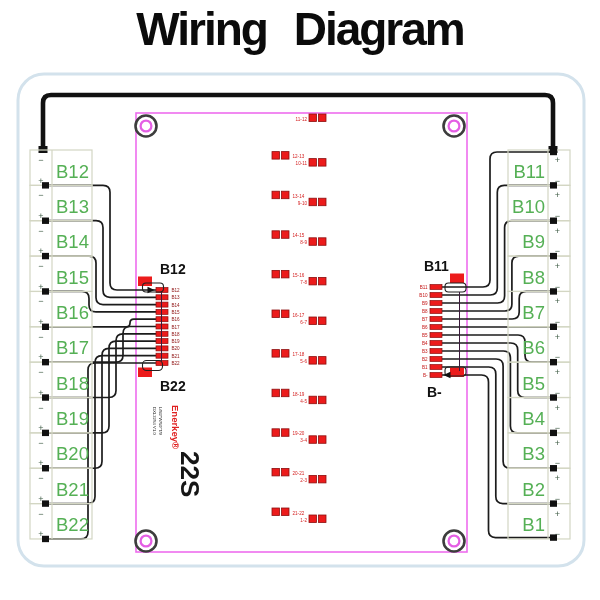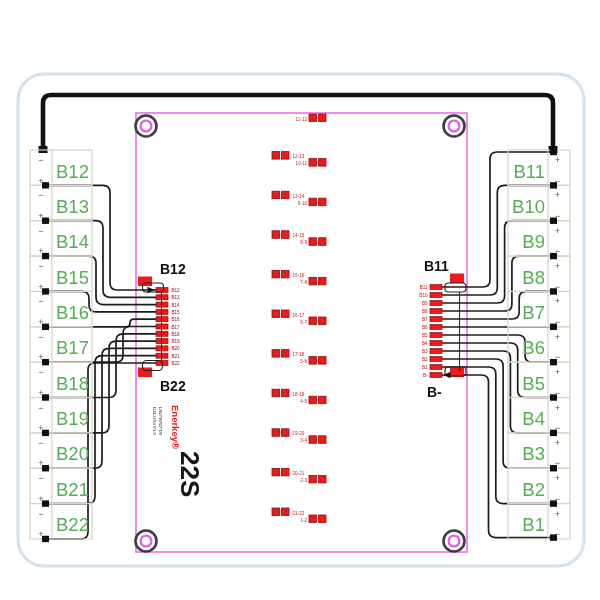--- a/index.html
+++ b/index.html
@@ -8,20 +8,21 @@
   h1.title{position:absolute;top:2px;left:0;width:600px;margin:0;text-align:center;
     font-size:46px;font-weight:700;color:#0b0b0b;letter-spacing:-2px;word-spacing:16px;
     font-family:"Liberation Sans",sans-serif;}
   svg{position:absolute;top:0;left:0;}
   text{font-family:"Liberation Sans",sans-serif;}
 </style>
 </head>
 <body>
 
 <div class="stage">
+  <h1 class="title">Wiring Diagram</h1>
 
   <svg id="diagram" width="600" height="600" viewBox="0 0 600 600">
 
     <rect x="18" y="74" width="566" height="492" rx="26" fill="#ffffff" stroke="#d3e2ec" stroke-width="3"></rect>
 
     <path d="M43,151 V103 Q43,95 51,95 H545 Q553,95 553,103 V151" fill="none" stroke="#111111" stroke-width="4.6"></path>
     <rect x="38.5" y="146" width="9" height="7" fill="#111111"></rect>
     <rect x="548.5" y="146" width="9" height="7" fill="#111111"></rect>
 
     <rect x="136" y="113" width="331" height="439" fill="#ffffff" stroke="#ee6dee" stroke-width="1.6"></rect>

